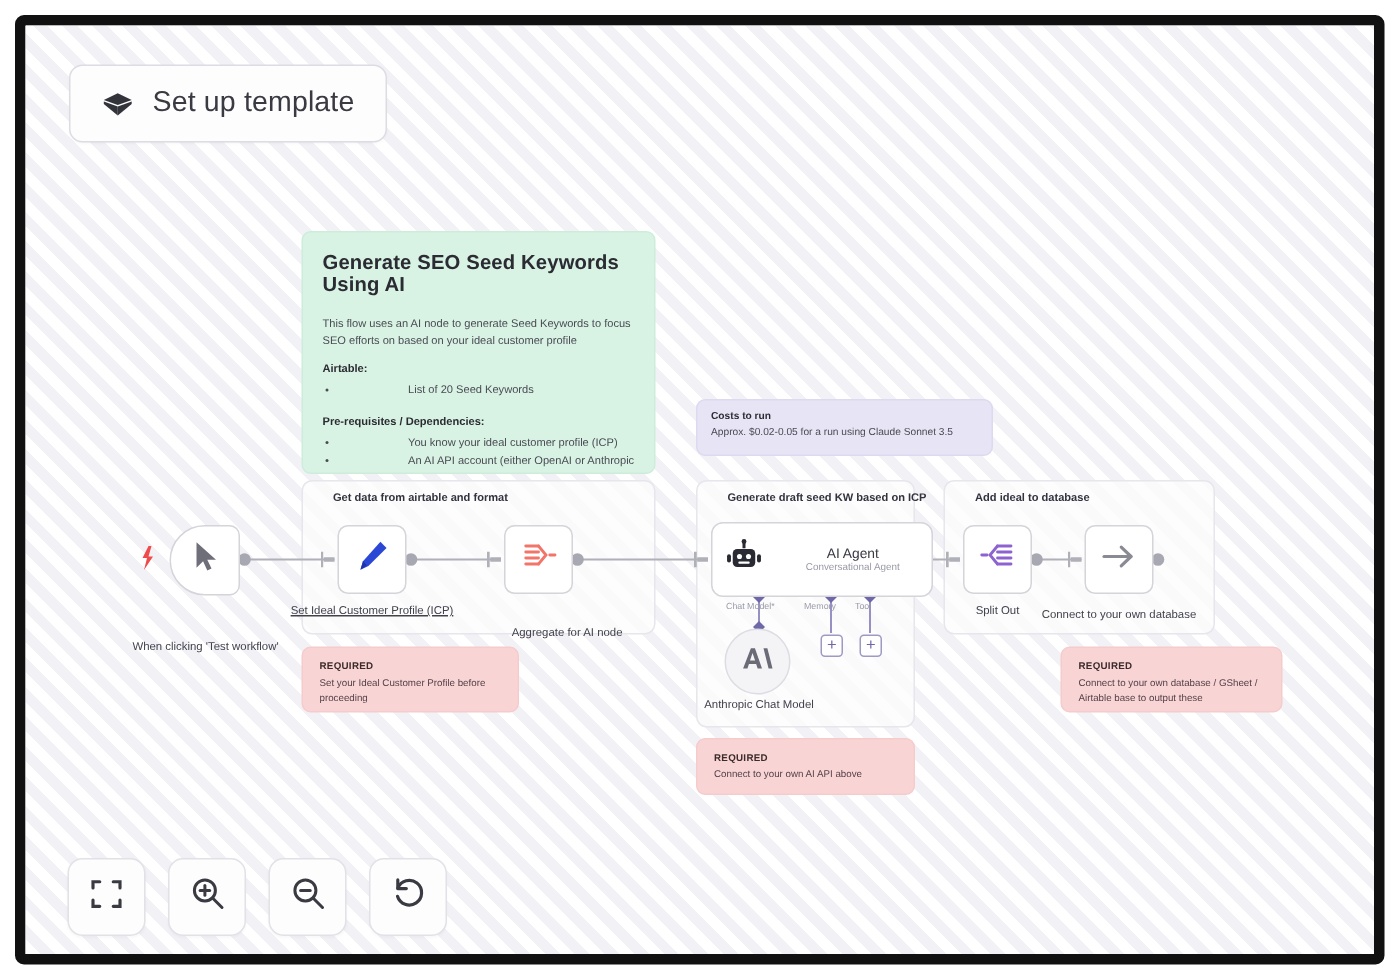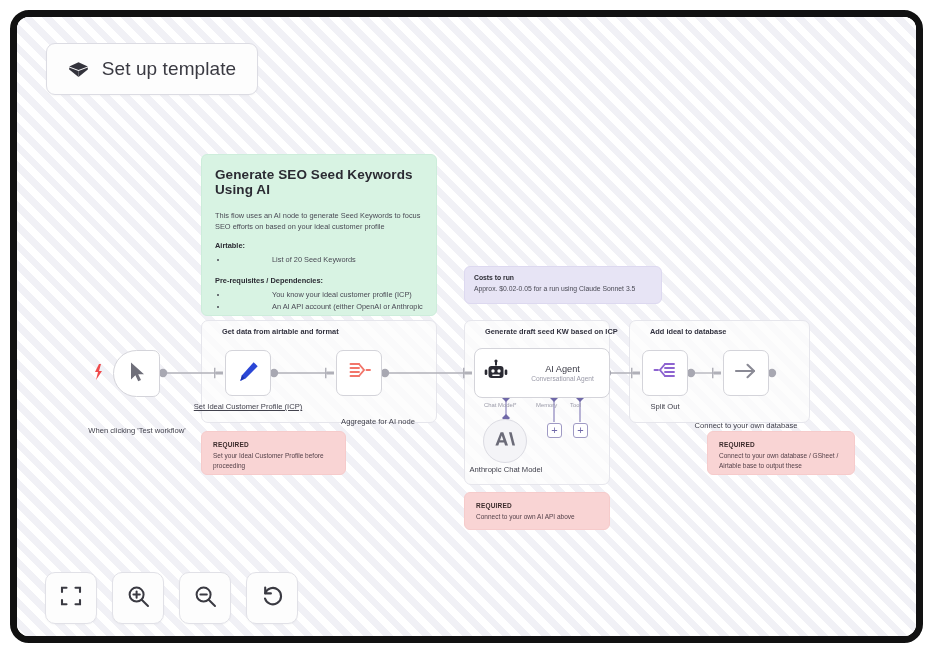--- a/index.html
+++ b/index.html
@@ -13,21 +13,21 @@
   }
 
   
   #app-frame {
     position: absolute;
     left: 10px;
     top: 10px;
     width: 913px;
     height: 633px;
     border: 7px solid #111111;
-    border-radius: 19px;
+    border-radius: 6px;
     overflow: hidden;
     background: #fbfbfd;
   }
 
   
   #canvas {
     position: absolute;
     inset: 0;
     background-color: #ffffff;
     background-image: repeating-linear-gradient(
@@ -180,21 +180,21 @@
   #label-trigger { left: 64px; top: 385px; width: 112px; margin-top: 24px; }
 
   #node-set { left: 208px; top: 333px; }
   #label-set { left: 174px; top: 385px; width: 114px; text-decoration: underline; }
 
   #node-aggregate { left: 319px; top: 333px; }
   #label-aggregate { left: 286px; top: 400px; width: 112px; text-align: right; }
 
   
   #node-ai-agent {
-    left: 457px; top: 331px; width: 136px; height: 50px;
+    left: 457px; top: 331px; width: 148px; height: 50px;
     border-radius: 8px;
     justify-content: flex-start;
     padding-left: 9px;
     gap: 8px;
   }
   #node-ai-agent .agent-text { display: flex; flex-direction: column; align-items: center; flex: 1; }
   #node-ai-agent .agent-title { font-size: 9.2px; color: #3a3a45; }
   #node-ai-agent .agent-sub { font-size: 6.6px; color: #9a9aa8; margin-top: 1px; }
 
   #node-anthropic {
@@ -202,21 +202,21 @@
     border-radius: 50%;
     background: #f4f4f7;
     border: 1px solid #dcdce3;
   }
   #label-anthropic { left: 448px; top: 448px; width: 82px; }
 
   #node-splitout { left: 625px; top: 333px; }
   #label-splitout { left: 594px; top: 385px; width: 108px; }
 
   #node-db { left: 706px; top: 333px; }
-  #label-db { left: 674px; top: 404px; width: 110px; }
+  #label-db { left: 674px; top: 388px; width: 110px; }
 
   
   svg#wires { position: absolute; inset: 0; width: 913px; height: 633px; pointer-events: none; }
 
   
   .sub-label {
     position: absolute;
     font-size: 5.9px;
     color: #9a9aa8;
     white-space: nowrap;

